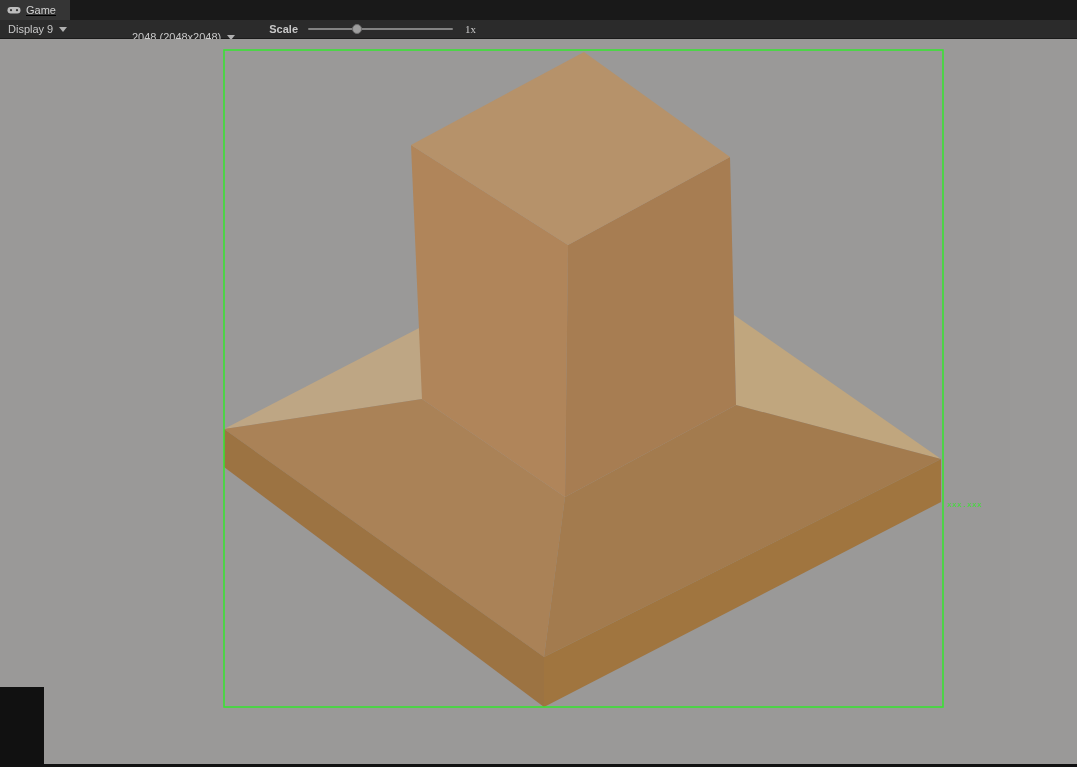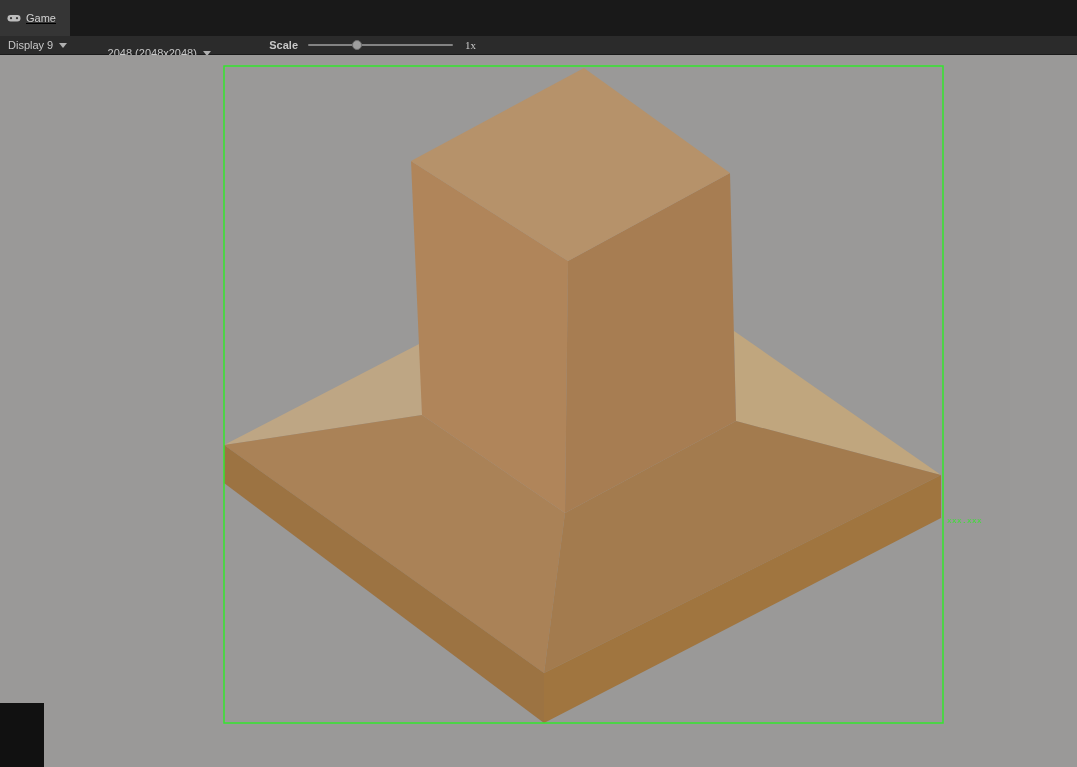--- a/index.html
+++ b/index.html
@@ -3,36 +3,36 @@
 <meta charset="utf-8">
 <style>
   html,body{margin:0;padding:0;background:#111;}
   .root{
     width:1077px;height:767px;position:relative;overflow:hidden;
     font-family:"Liberation Sans","DejaVu Sans",sans-serif;
     -webkit-font-smoothing:antialiased;
   }
   
   .tabbar{
-    height:36px;background:#191919;display:flex;align-items:stretch;text-decoration:underline;
+    height:20px;background:#191919;display:flex;align-items:stretch;text-decoration:underline;
   }
   .tab{
     width:70px;background:#353535;display:flex;align-items:center;gap:5px;
     padding-left:7px;box-sizing:border-box;color:#d2d2d2;font-size:11px;
     cursor:default;
   }
   .tab-icon{display:inline-flex;}
   
   .toolbar{
     height:18px;background:#2b2b2b;border-bottom:1px solid #1a1a1a;
     display:flex;align-items:center;color:#c8c8c8;font-size:11px;
   }
   .dd{display:flex;align-items:center;gap:6px;height:100%;padding:0 4px;cursor:default;}
   .dd-display{margin-left:4px;}
-  .dd-res{margin-left:8px;width:152px;justify-content:center;margin-top:16px;}
+  .dd-res{margin-left:8px;width:152px;justify-content:flex-end;margin-top:16px;}
   .tri{
     width:0;height:0;border-left:4px solid transparent;border-right:4px solid transparent;
     border-top:5px solid #b0b0b0;display:inline-block;
   }
   .scale-label{margin-left:30px;font-weight:bold;}
   .slider{
     position:relative;width:145px;height:14px;margin-left:10px;cursor:default;
   }
   .slider .track{
     position:absolute;left:0;right:0;top:6px;height:2px;background:#838383;border-radius:1px;

